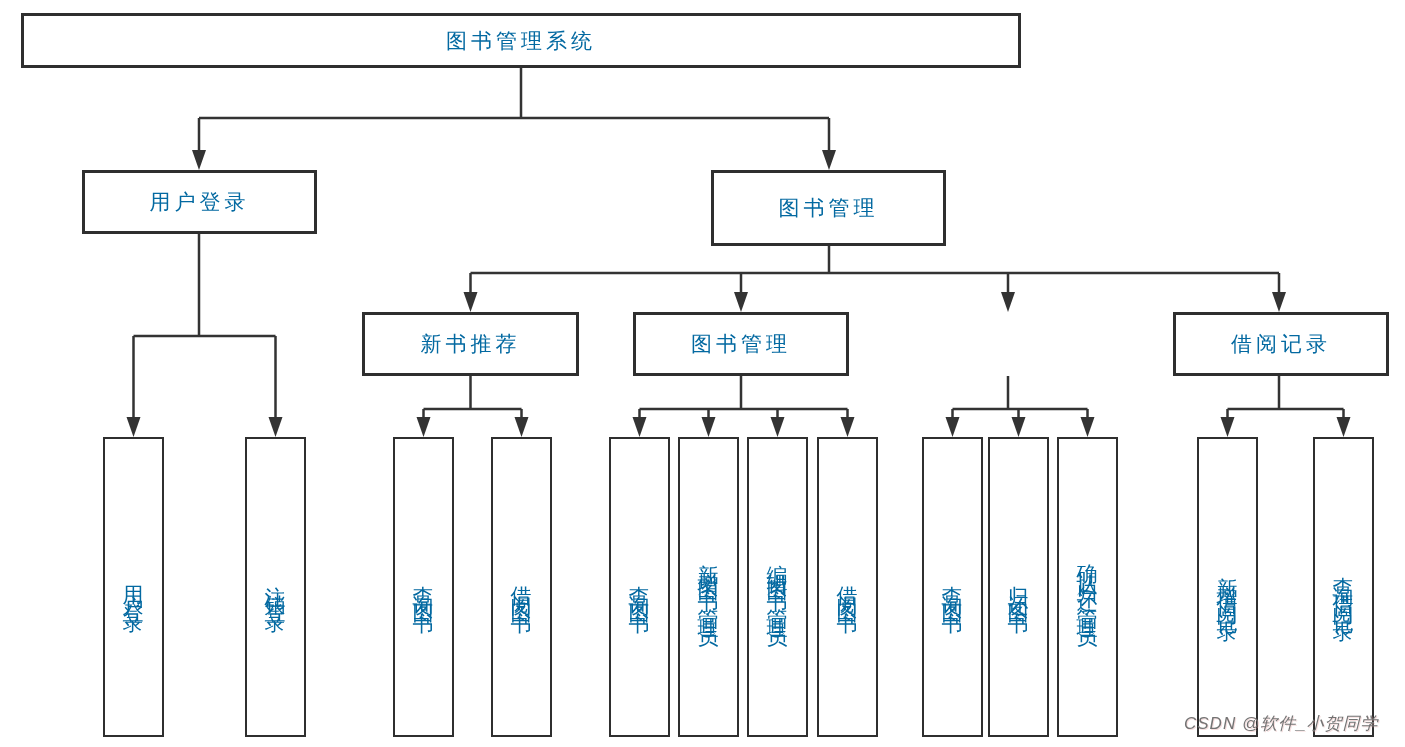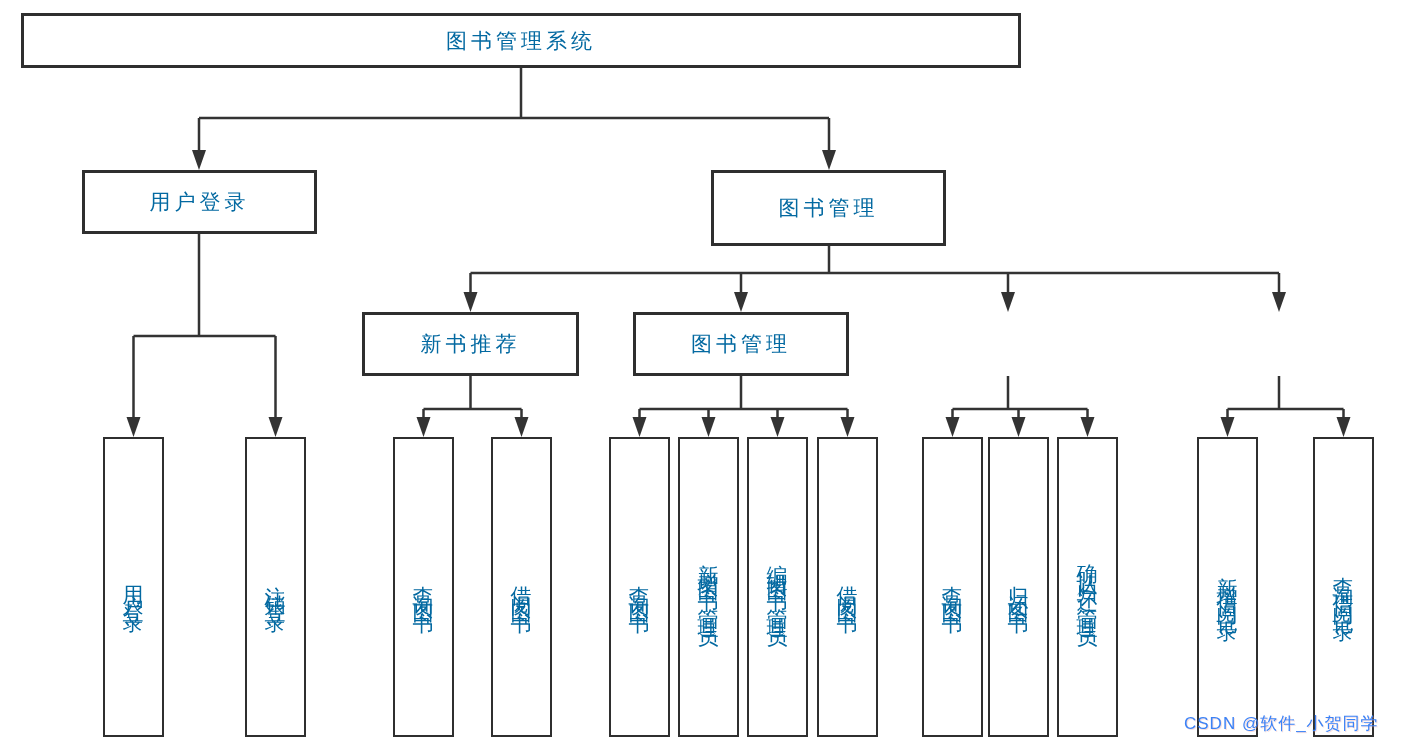--- a/index.html
+++ b/index.html
@@ -17,23 +17,24 @@
     font-size:21px;letter-spacing:4px;z-index:2;
     white-space:nowrap;
   }
   .vbox{
     writing-mode:vertical-rl;text-orientation:mixed;
     border-width:2px;letter-spacing:9px;line-height:1;
     width:61px;top:437px;height:300px;
     white-space:normal;
   }
   .watermark{
-    position:absolute;z-index:6;color:#3b82f6;
+    position:absolute;z-index:6;color:#737373;
     font-size:17px;letter-spacing:1px;white-space:nowrap;
     text-shadow:1px 1px 0 rgba(230,160,160,0.35);
+    font-style:italic;
   }
 </style>
 </head>
 <body>
 
 <div class="stage">
 
   <svg class="wires" width="1405" height="747" viewBox="0 0 1405 747">
     <g stroke="#333333" stroke-width="2.5" fill="none">
 
@@ -74,20 +75,21 @@
     </g>
   </svg>
 
   <div class="box" style="left:21px;top:13px;width:1000px;height:55px;">图书管理系统</div>
 
   <div class="box" style="left:82px;top:170px;width:235px;height:64px;">用户登录</div>
   <div class="box" style="left:711px;top:170px;width:235px;height:76px;">图书管理</div>
 
   <div class="box" style="left:362px;top:312px;width:217px;height:64px;">新书推荐</div>
   <div class="box" style="left:633px;top:312px;width:216px;height:64px;">图书管理</div>
+  <div class="box" style="left:1173px;top:312px;width:216px;height:64px;">借阅记录</div>
 
   <div class="box vbox" style="left:103px;">用户登录</div>
   <div class="box vbox" style="left:245px;">注销登录</div>
 
   <div class="box vbox" style="left:393px;">查询图书</div>
   <div class="box vbox" style="left:491px;">借阅图书</div>
 
   <div class="box vbox" style="left:609px;">查询图书</div>
   <div class="box vbox" style="left:678px;">新增图书（管理员）</div>
   <div class="box vbox" style="left:747px;">编辑图书（管理员）</div>

